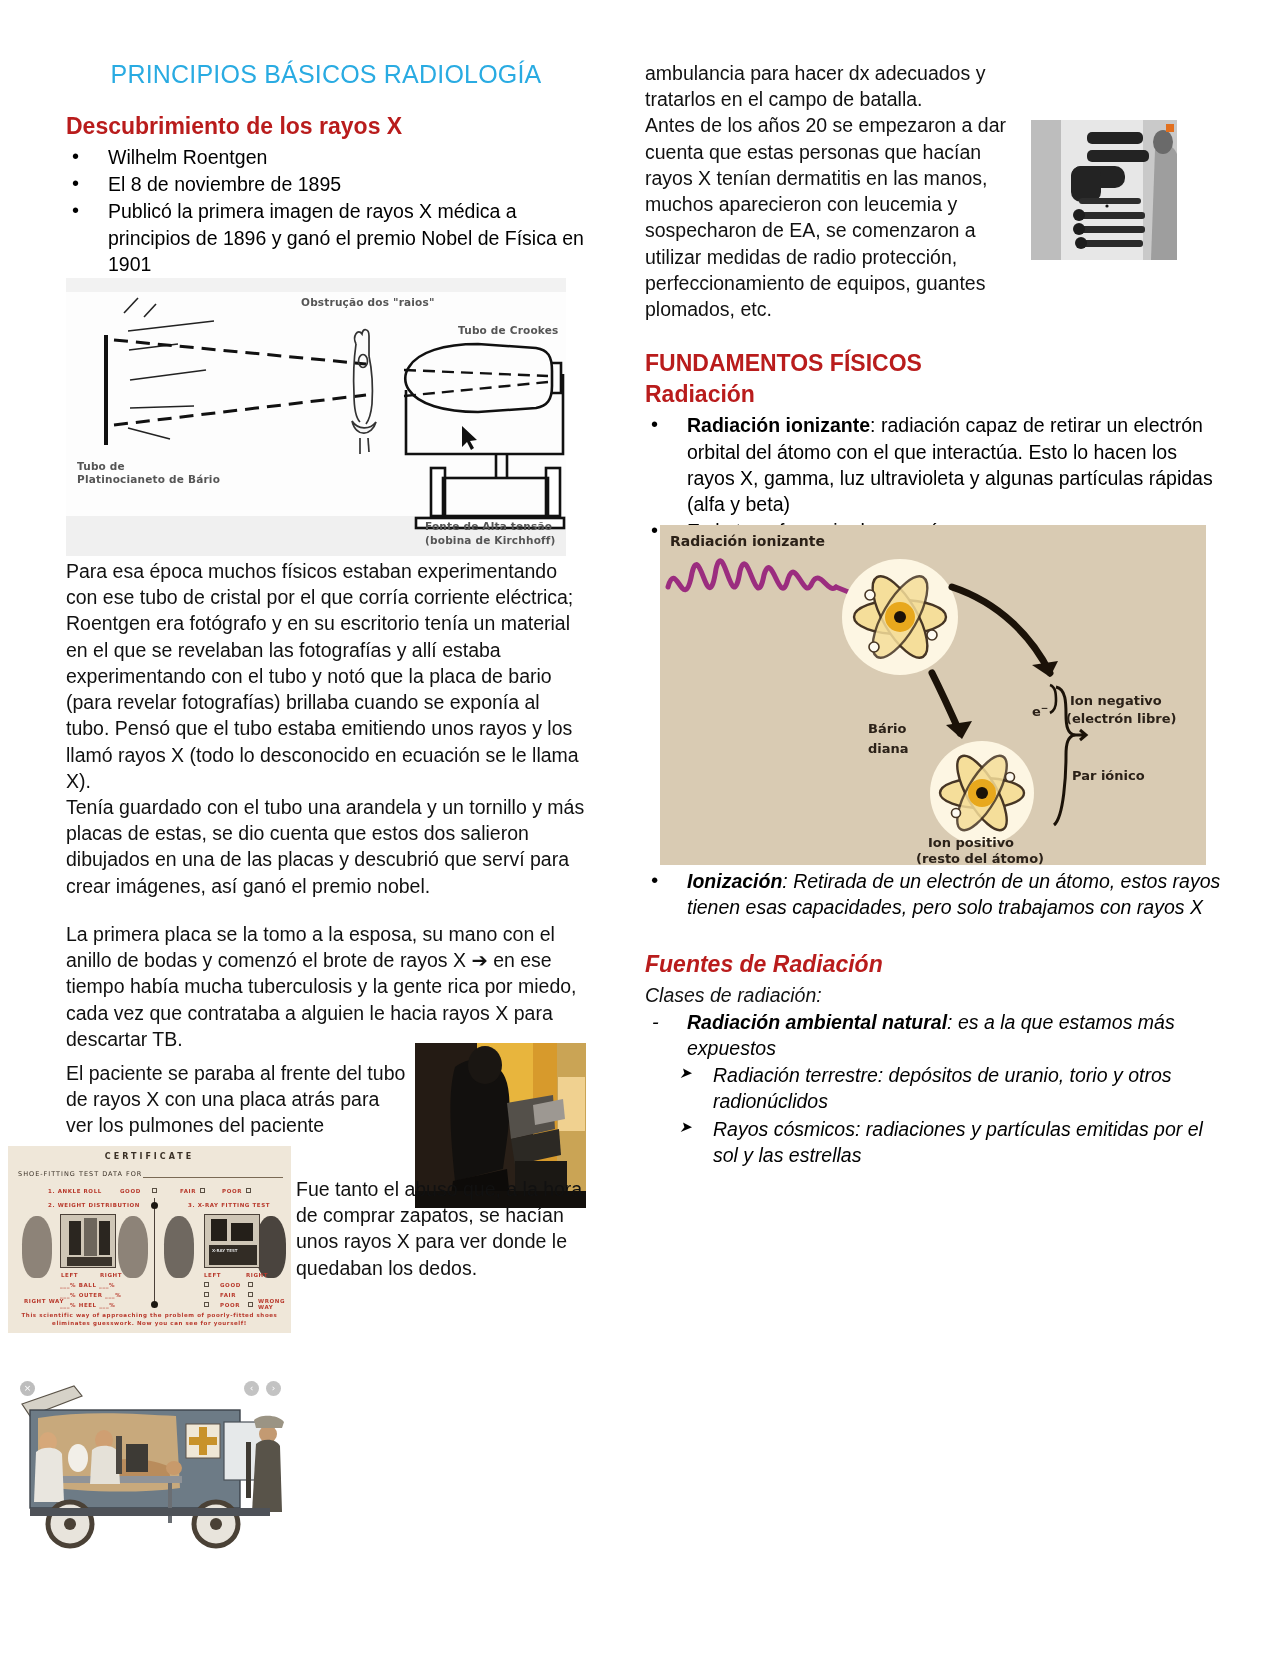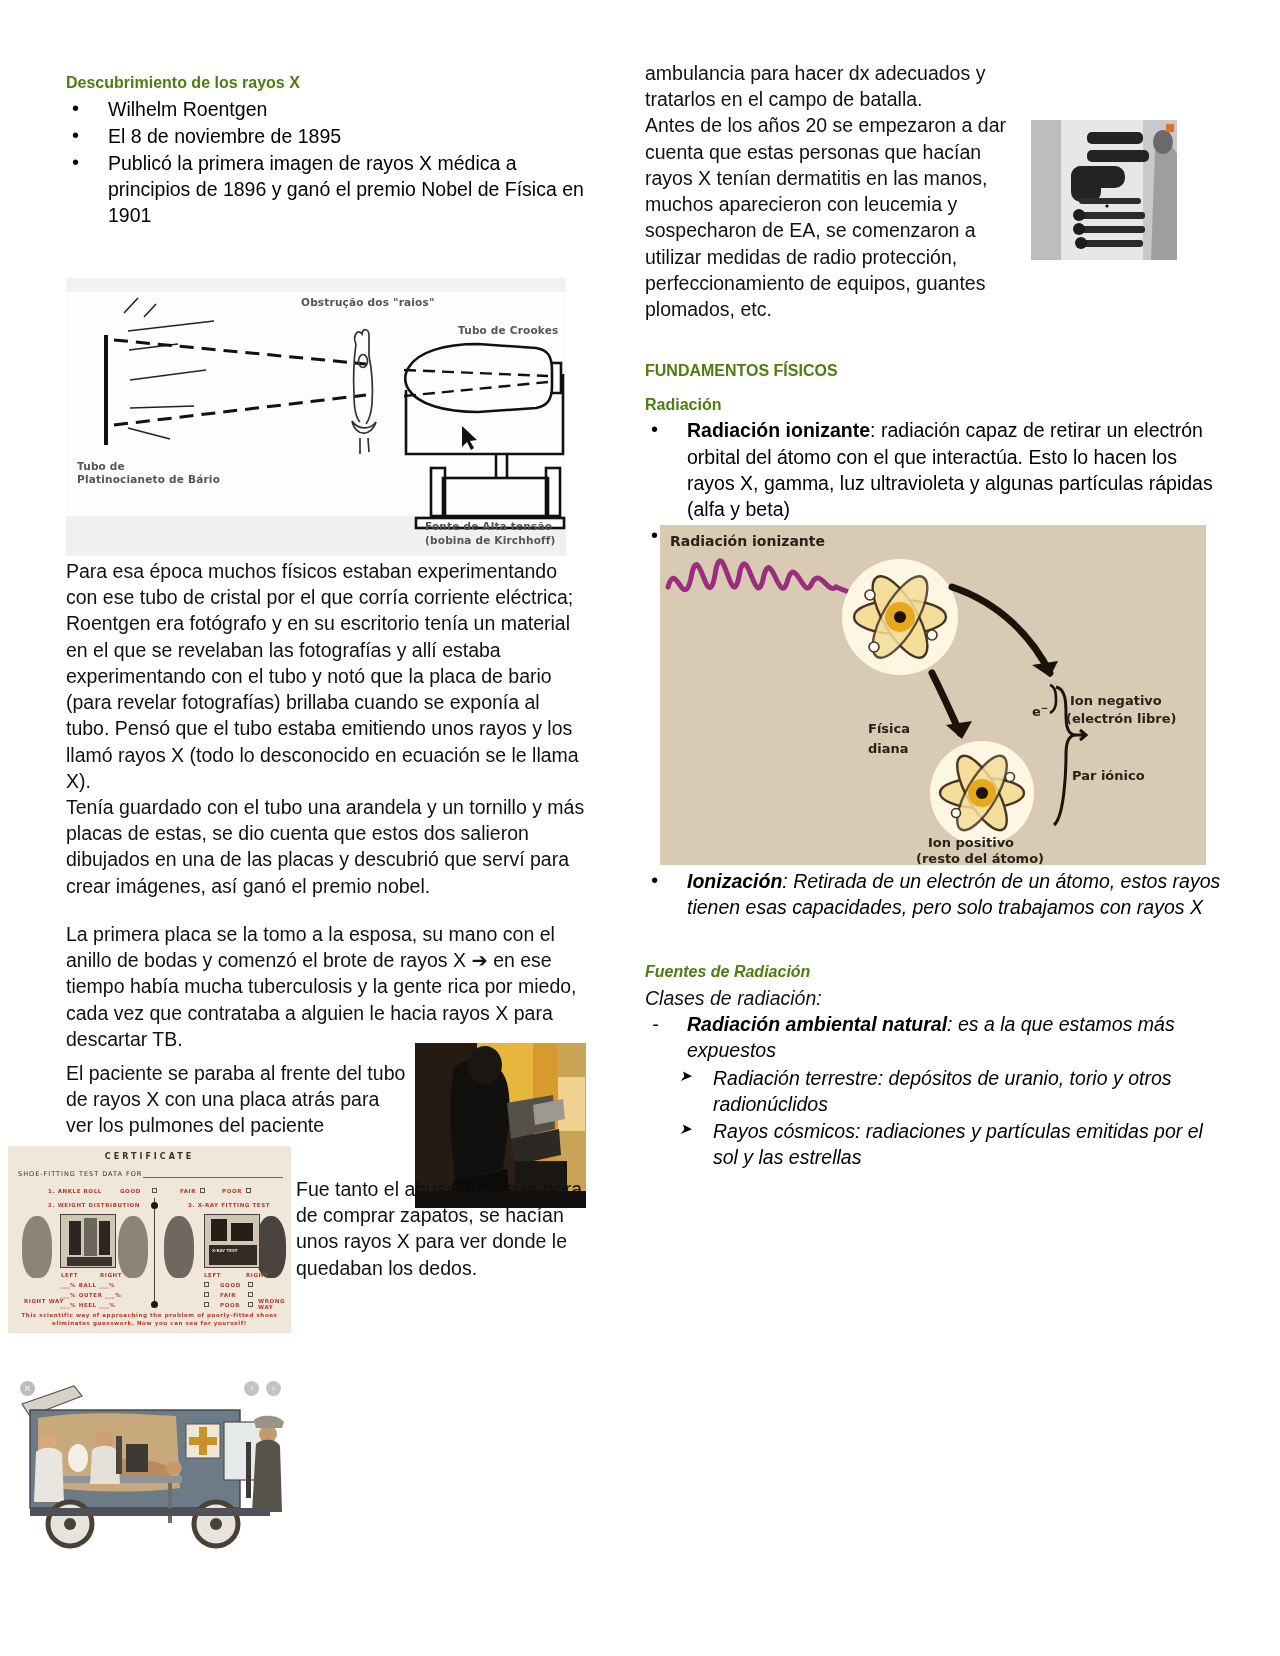--- a/index.html
+++ b/index.html
@@ -28,24 +28,24 @@
 
   .doc-title {
     color: #29ABE2;
     font-size: 25px;
     text-align: center;
     letter-spacing: .2px;
     margin: 0 0 22px 0;
     font-weight: 400;
   }
   .h-blue {
-    color: #4d7c0f;
+    color: #b91c1c;
     font-weight: bold;
-    font-size: 16px;
-    margin: 12px 0 2px 0;
+    font-size: 23px;
+    margin: 0 0 2px 0;
     line-height: 1.35;
   }
   .h-blue.tight { margin-bottom: 0; }
 
   p.para {
     font-size: 19.5px;
     line-height: 1.345;
     margin: 0;
     color: #111;
   }
@@ -181,20 +181,21 @@
     position: absolute; left: 296px; top: 1382px;
     width: 290px; font-size: 19.5px; line-height: 1.345;
   }
 </style>
 </head>
 <body>
 
 <div class="page">
 
   <div class="col-left">
+    <h1 class="doc-title">PRINCIPIOS BÁSICOS RADIOLOGÍA</h1>
 
     <div class="h-blue">Descubrimiento de los rayos X</div>
 
     <ul class="bullets">
       <li>Wilhelm Roentgen</li>
       <li>El 8 de noviembre de 1895</li>
       <li>Publicó la primera imagen de rayos X médica a principios de 1896 y ganó el premio Nobel de Física en 1901</li>
     </ul>
   </div>
 
@@ -472,21 +473,21 @@
       </g>
 
       <path d="M396,162 C406,164 406,178 406,190 C406,202 408,208 414,210
                C408,212 406,218 406,230 C406,248 404,292 394,300" stroke="#1b1208" stroke-width="3" fill="none"></path>
       <path d="M414,210 L426,210 M420,205 L426,210 L420,215" stroke="#1b1208" stroke-width="3" fill="none"></path>
 
       <path d="M390,160 C396,162 396,170 396,176 C396,182 394,186 390,188" stroke="#1b1208" stroke-width="2.6" fill="none"></path>
     </svg>
 
     <div class="ion-label" style="left:10px; top:8px; font-size:14px;">Radiación ionizante</div>
-    <div class="ion-label" style="left:208px; top:196px;">Física</div>
+    <div class="ion-label" style="left:208px; top:196px;">Bário</div>
     <div class="ion-label" style="left:208px; top:216px;">diana</div>
     <div class="ion-label" style="left:372px; top:178px;"><span>e</span><sup style="font-size:9px;">−</sup></div>
     <div class="ion-label" style="left:410px; top:168px;">Ion negativo</div>
     <div class="ion-label" style="left:406px; top:186px;">(electrón libre)</div>
     <div class="ion-label" style="left:412px; top:243px;">Par iónico</div>
     <div class="ion-label" style="left:268px; top:310px;">Ion positivo</div>
     <div class="ion-label" style="left:256px; top:326px;">(resto del átomo)</div>
   </div>
 
   <div style="position:absolute;left:645px;top:868px;width:580px;font-style:italic;">

